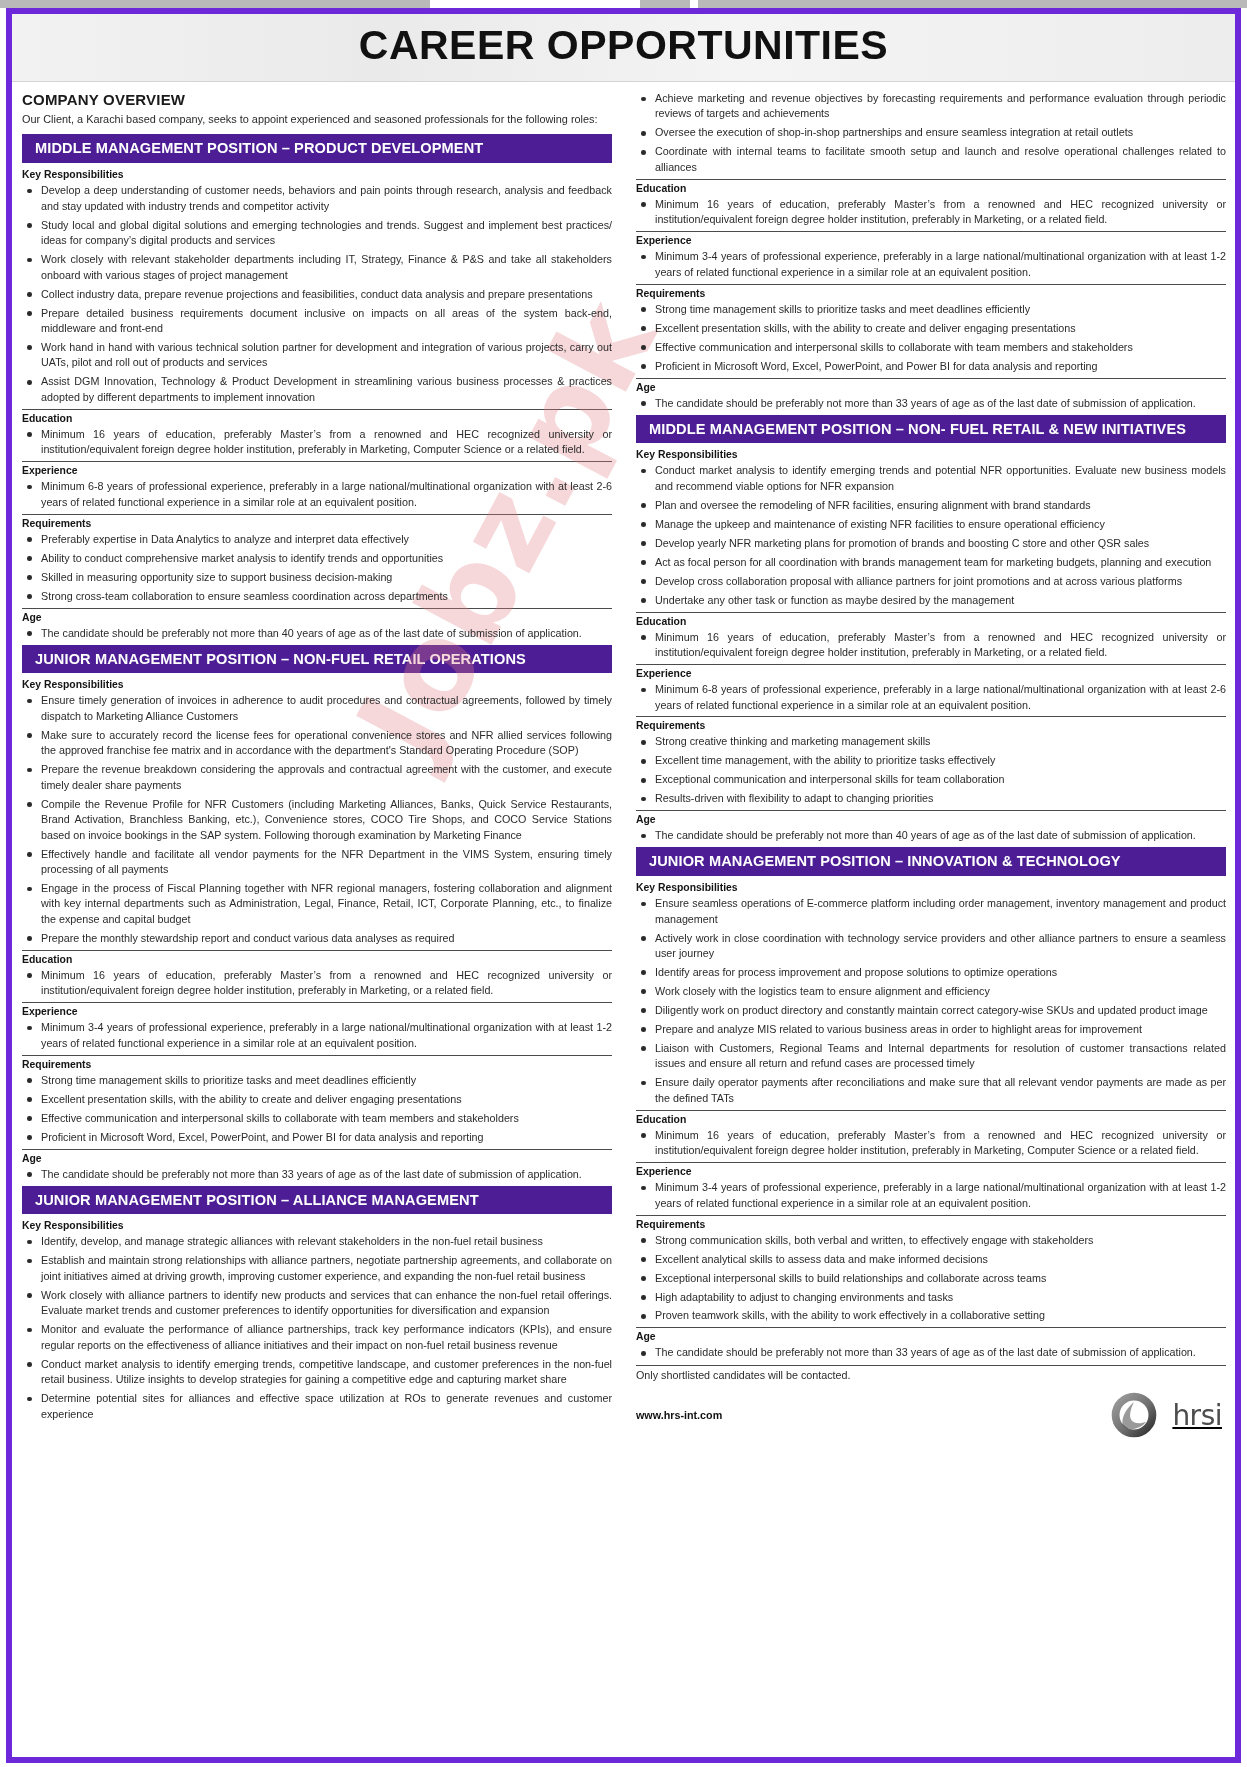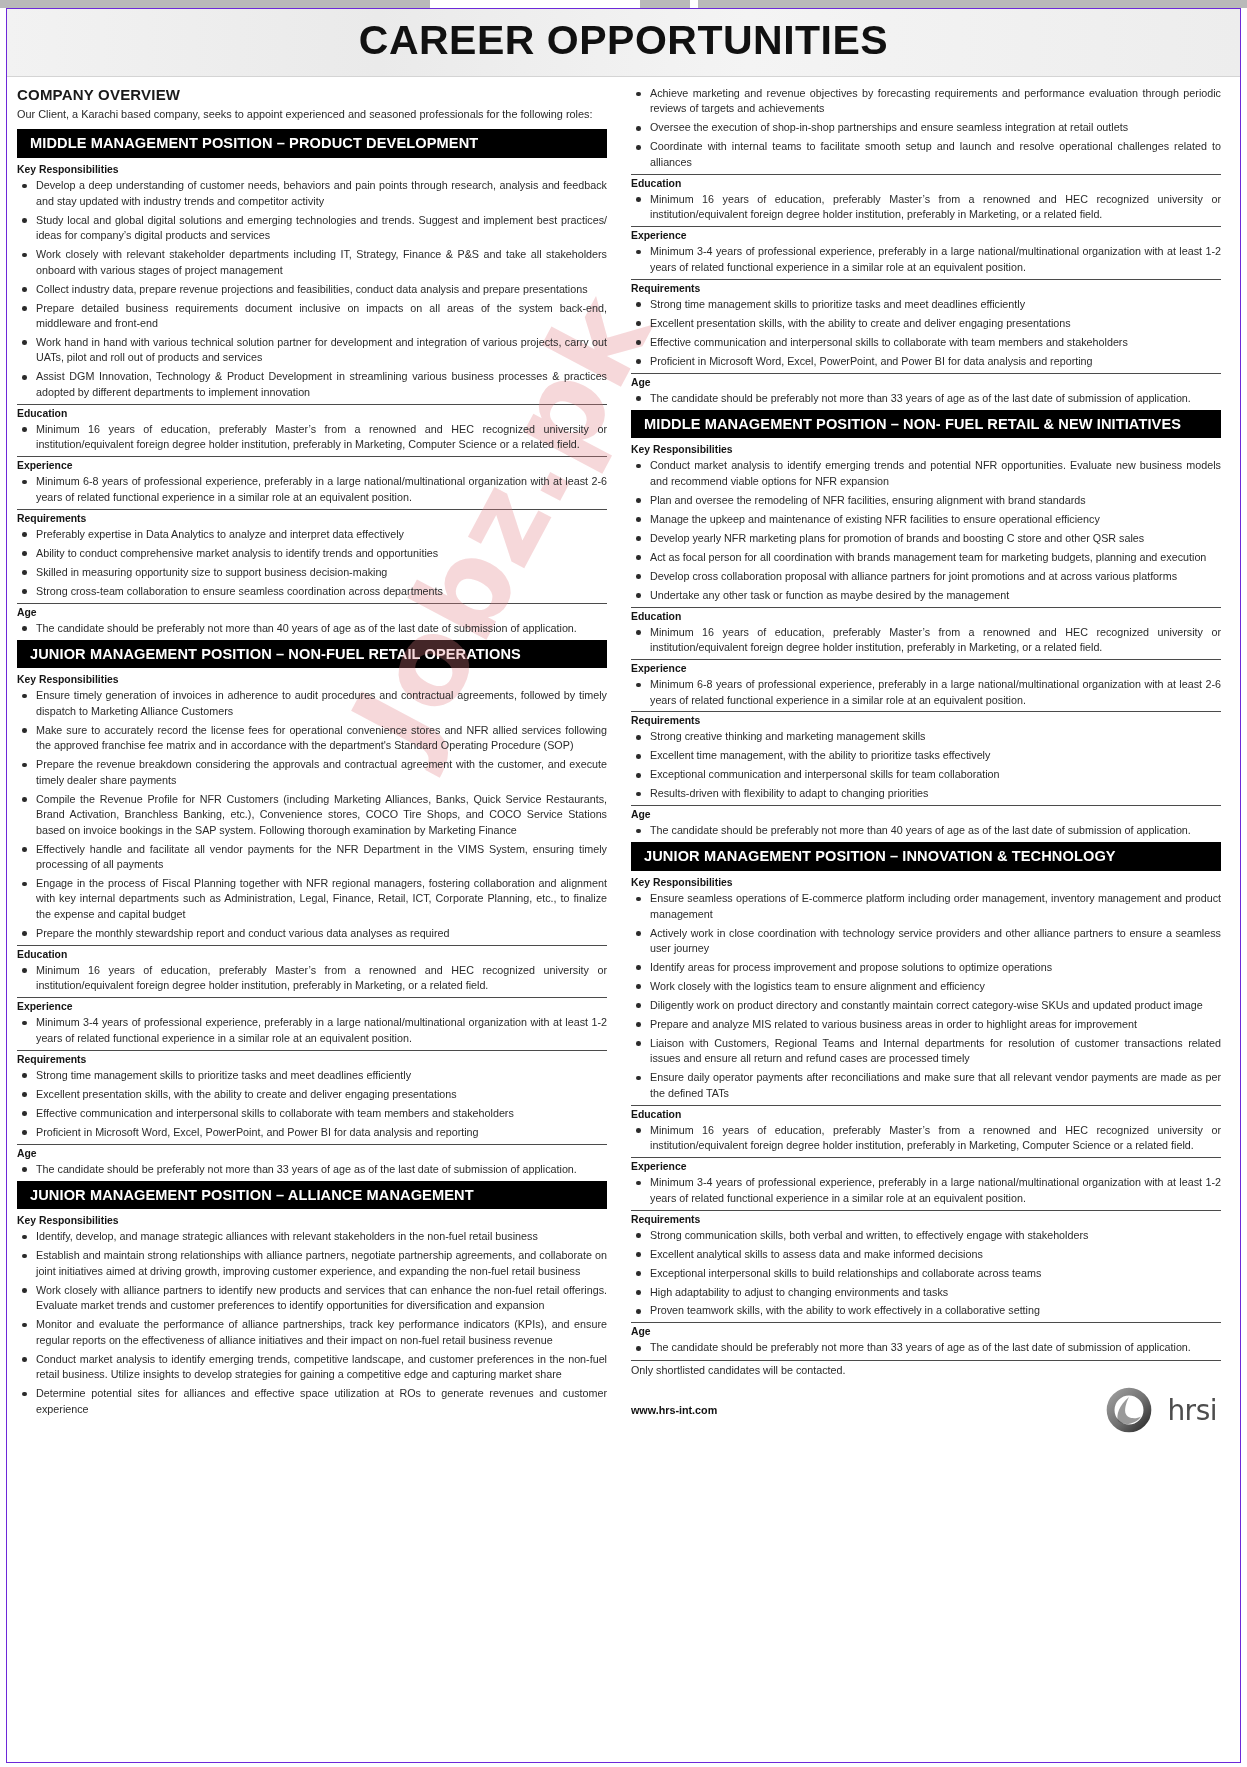--- a/index.html
+++ b/index.html
@@ -25,21 +25,21 @@
     height: 8px;
     background: #b9b9b9;
   }
   .top-strip .tabA { position:absolute; left:430px; top:0; width:210px; height:8px; background:#ffffff; }
   .top-strip .tabB { position:absolute; left:690px; top:0; width:8px; height:8px; background:#ffffff; }
 
   .sheet {
     position: absolute;
     top: 8px; left: 6px; right: 6px; bottom: 4px;
     background: #ffffff;
-    border: 1px solid #6d28d9;
+    border: 6px solid #6d28d9;
     overflow: hidden;
   }
 
   
   .banner {
     position: relative;
     height: 68px;
     background: linear-gradient(to right, #f2f2f2 0%, #eaeaea 30%, #f4f4f4 60%, #ededed 100%);
     border-bottom: 1px solid #d4d4d4;
   }
@@ -73,21 +73,21 @@
     margin: 0 0 4px 0;
   }
   .overview-text {
     font-size: 10.9px;
     color: #2a2a2a;
     line-height: 1.42;
     margin: 0 0 7px 0;
     text-align: justify;
   }
   .job-header {
-    background: #000000;
+    background: #4c1d95;
     color: #ffffff;
     font-size: 14.6px;
     font-weight: bold;
     letter-spacing: 0.1px;
     padding: 6px 0 6px 13px;
     margin: 3px 0 6px 0;
     line-height: 1.15;
   }
   .sub-label {
     font-size: 10.4px;
@@ -139,20 +139,21 @@
     display: flex;
     align-items: center;
     justify-content: space-between;
   }
   .footer-left { flex: 1 1 auto; }
   .logo {
     display: flex;
     align-items: center;
     gap: 15px;
     padding-right: 4px;
+    text-decoration: underline;
   }
   .logo-mark { width: 46px; height: 46px; }
   .logo-word {
     font-size: 28px;
     color: #4d4d4d;
     font-family: "DejaVu Sans", sans-serif;
     letter-spacing: -0.5px;
     font-weight: normal;
   }
 

